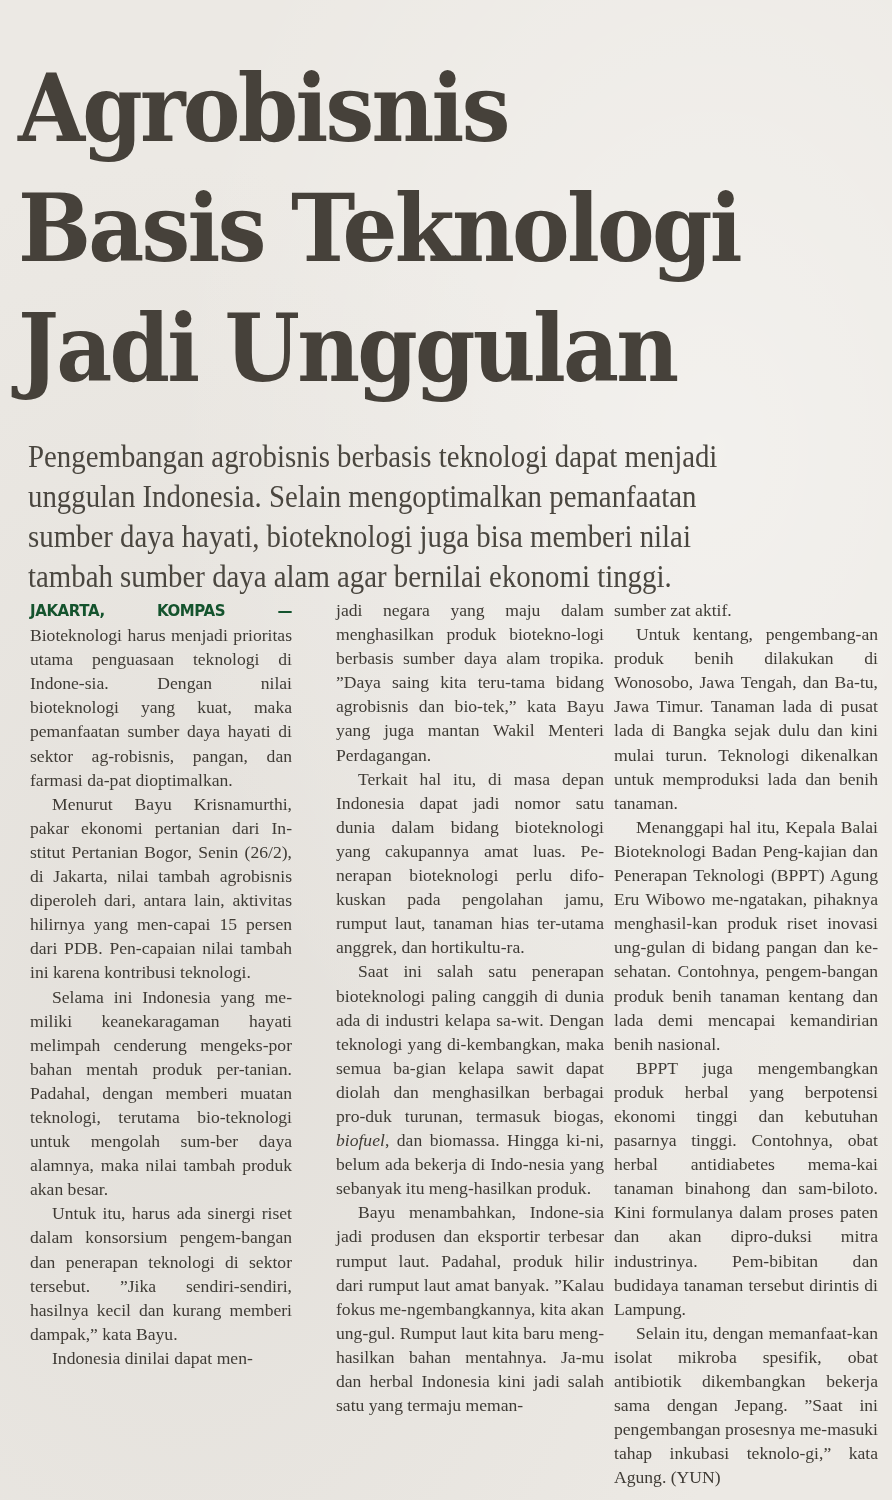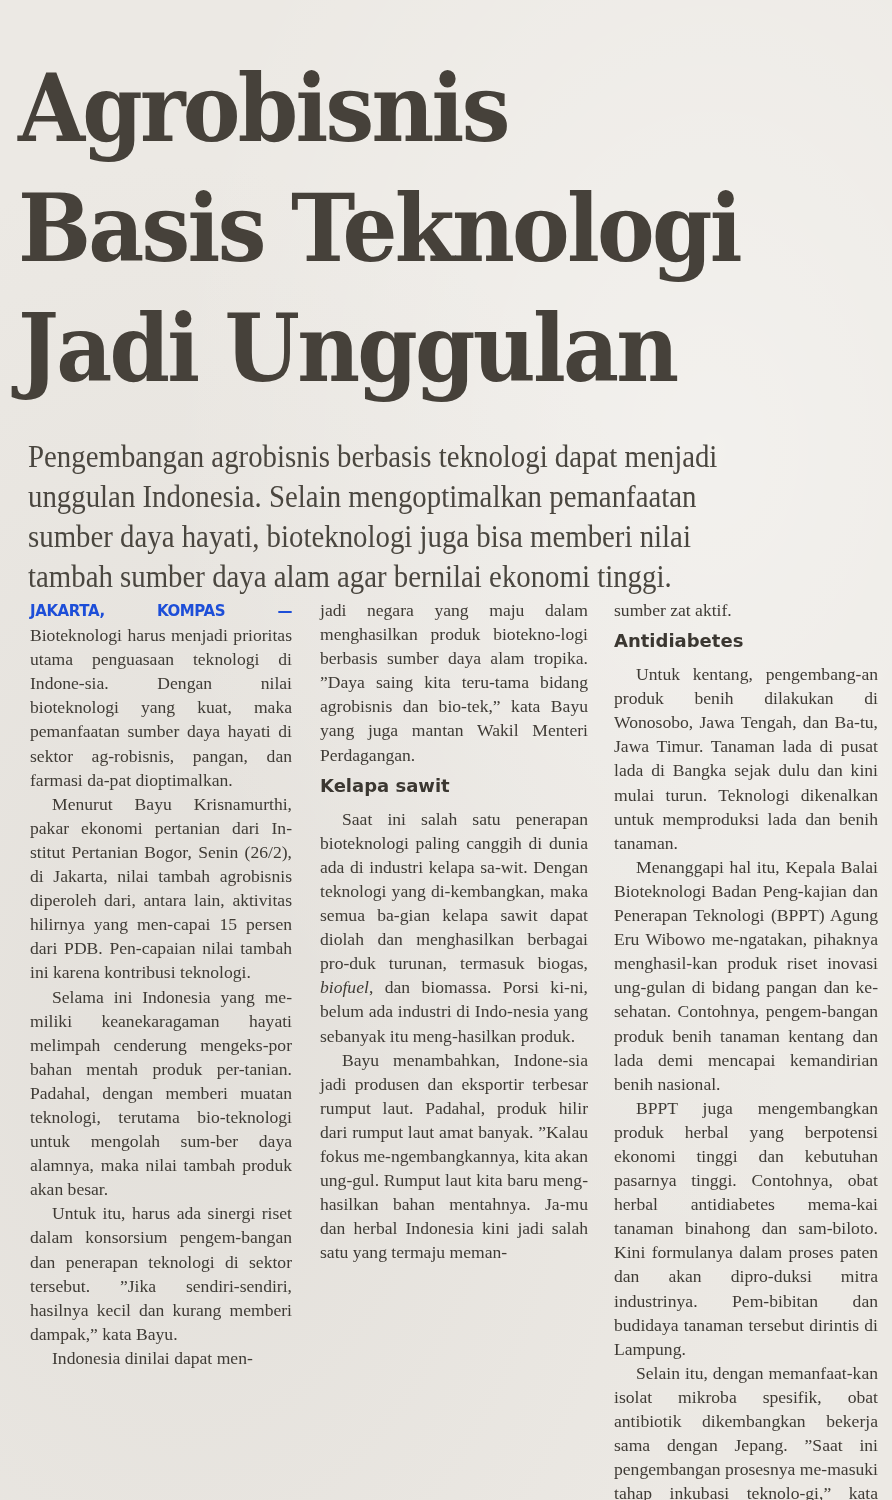--- a/index.html
+++ b/index.html
@@ -31,25 +31,25 @@
   .cols { position: absolute; top: 598px; left: 0; width: 892px; }
   .col {
     position: absolute; top: 0;
     font-family: "Liberation Serif", serif;
     font-size: 17.6px; line-height: 24.1px; color: #3f3b35;
     text-align: justify;
   }
   .col p { margin: 0; text-indent: 22px; hyphens: manual; }
   .col p.noindent { text-indent: 0; }
   .c1 { left: 30px; width: 262px; }
-  .c2 { left: 320px; width: 268px; }
+  .c2 { left: 336px; width: 268px; }
   .c3 { left: 614px; width: 264px; }
   .dateline {
     font-family: "DejaVu Sans", sans-serif; font-weight: bold;
-    font-size: 15px; letter-spacing: -0.4px; color: #1d4ed8;
+    font-size: 15px; letter-spacing: -0.4px; color: #14532d;
   }
   .subhead {
     font-family: "DejaVu Sans", sans-serif; font-weight: bold;
     font-size: 18px; line-height: 24px; margin: 7px 0 9px 0; color: #3b3731;
   }
 </style>
 </head>
 <body>
 
 <div class="page">
@@ -72,28 +72,27 @@
     <div class="col c1">
       <p class="noindent"><span class="dateline">JAKARTA, KOMPAS —</span> <span>Bioteknologi harus menjadi prioritas utama penguasaan teknologi di Indone-sia. Dengan nilai bioteknologi yang kuat, maka pemanfaatan sumber daya hayati di sektor ag-robisnis, pangan, dan farmasi da-pat dioptimalkan.</span></p>
       <p>Menurut Bayu Krisnamurthi, pakar ekonomi pertanian dari In-stitut Pertanian Bogor, Senin (26/2), di Jakarta, nilai tambah agrobisnis diperoleh dari, antara lain, aktivitas hilirnya yang men-capai 15 persen dari PDB. Pen-capaian nilai tambah ini karena kontribusi teknologi.</p>
       <p>Selama ini Indonesia yang me-miliki keanekaragaman hayati melimpah cenderung mengeks-por bahan mentah produk per-tanian. Padahal, dengan memberi muatan teknologi, terutama bio-teknologi untuk mengolah sum-ber daya alamnya, maka nilai tambah produk akan besar.</p>
       <p>Untuk itu, harus ada sinergi riset dalam konsorsium pengem-bangan dan penerapan teknologi di sektor tersebut. ”Jika sendiri-sendiri, hasilnya kecil dan kurang memberi dampak,” kata Bayu.</p>
       <p>Indonesia dinilai dapat men-</p>
     </div>
 
     <div class="col c2">
       <p class="noindent">jadi negara yang maju dalam menghasilkan produk biotekno-logi berbasis sumber daya alam tropika. ”Daya saing kita teru-tama bidang agrobisnis dan bio-tek,” kata Bayu yang juga mantan Wakil Menteri Perdagangan.</p>
-      <div class="subhead">Kelapa sawit</div>
-      <p><span>Saat ini salah satu penerapan bioteknologi paling canggih di dunia ada di industri kelapa sa-wit. Dengan teknologi yang di-kembangkan, maka semua ba-gian kelapa sawit dapat diolah dan menghasilkan berbagai pro-duk turunan, termasuk biogas,</span> <i>biofuel</i><span>, dan biomassa. Porsi ki-ni, belum ada industri di Indo-nesia yang sebanyak itu meng-hasilkan produk.</span></p>
+      <p>Terkait hal itu, di masa depan Indonesia dapat jadi nomor satu dunia dalam bidang bioteknologi yang cakupannya amat luas. Pe-nerapan bioteknologi perlu difo-kuskan pada pengolahan jamu, rumput laut, tanaman hias ter-utama anggrek, dan hortikultu-ra.</p>
+      <p><span>Saat ini salah satu penerapan bioteknologi paling canggih di dunia ada di industri kelapa sa-wit. Dengan teknologi yang di-kembangkan, maka semua ba-gian kelapa sawit dapat diolah dan menghasilkan berbagai pro-duk turunan, termasuk biogas,</span> <i>biofuel</i><span>, dan biomassa. Hingga ki-ni, belum ada bekerja di Indo-nesia yang sebanyak itu meng-hasilkan produk.</span></p>
       <p>Bayu menambahkan, Indone-sia jadi produsen dan eksportir terbesar rumput laut. Padahal, produk hilir dari rumput laut amat banyak. ”Kalau fokus me-ngembangkannya, kita akan ung-gul. Rumput laut kita baru meng-hasilkan bahan mentahnya. Ja-mu dan herbal Indonesia kini jadi salah satu yang termaju meman-</p>
     </div>
 
     <div class="col c3">
       <p class="noindent">sumber zat aktif.</p>
-      <div class="subhead">Antidiabetes</div>
       <p>Untuk kentang, pengembang-an produk benih dilakukan di Wonosobo, Jawa Tengah, dan Ba-tu, Jawa Timur. Tanaman lada di pusat lada di Bangka sejak dulu dan kini mulai turun. Teknologi dikenalkan untuk memproduksi lada dan benih tanaman.</p>
       <p>Menanggapi hal itu, Kepala Balai Bioteknologi Badan Peng-kajian dan Penerapan Teknologi (BPPT) Agung Eru Wibowo me-ngatakan, pihaknya menghasil-kan produk riset inovasi ung-gulan di bidang pangan dan ke-sehatan. Contohnya, pengem-bangan produk benih tanaman kentang dan lada demi mencapai kemandirian benih nasional.</p>
       <p>BPPT juga mengembangkan produk herbal yang berpotensi ekonomi tinggi dan kebutuhan pasarnya tinggi. Contohnya, obat herbal antidiabetes mema-kai tanaman binahong dan sam-biloto. Kini formulanya dalam proses paten dan akan dipro-duksi mitra industrinya. Pem-bibitan dan budidaya tanaman tersebut dirintis di Lampung.</p>
       <p>Selain itu, dengan memanfaat-kan isolat mikroba spesifik, obat antibiotik dikembangkan bekerja sama dengan Jepang. ”Saat ini pengembangan prosesnya me-masuki tahap inkubasi teknolo-gi,” kata Agung. (YUN)</p>
     </div>
 
   </div>
 </div>
 
 </body></html>

